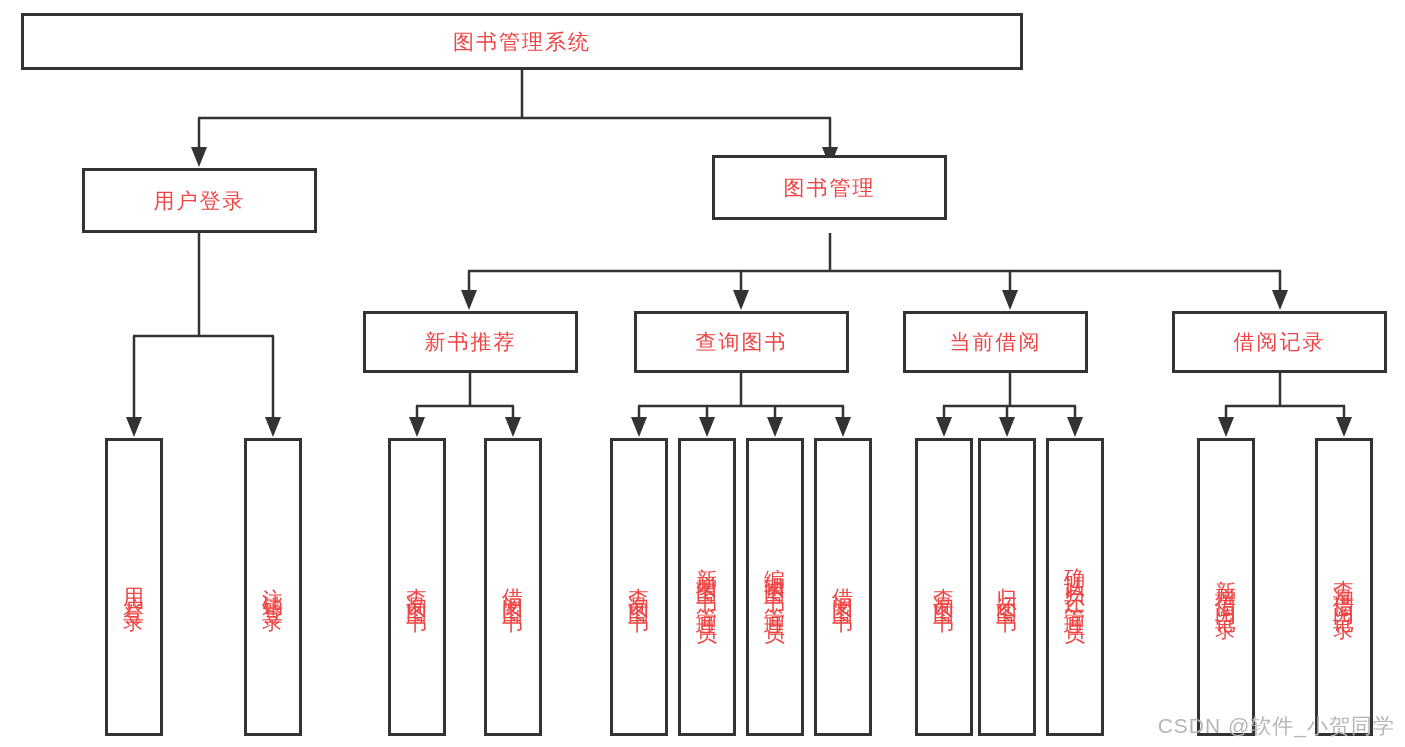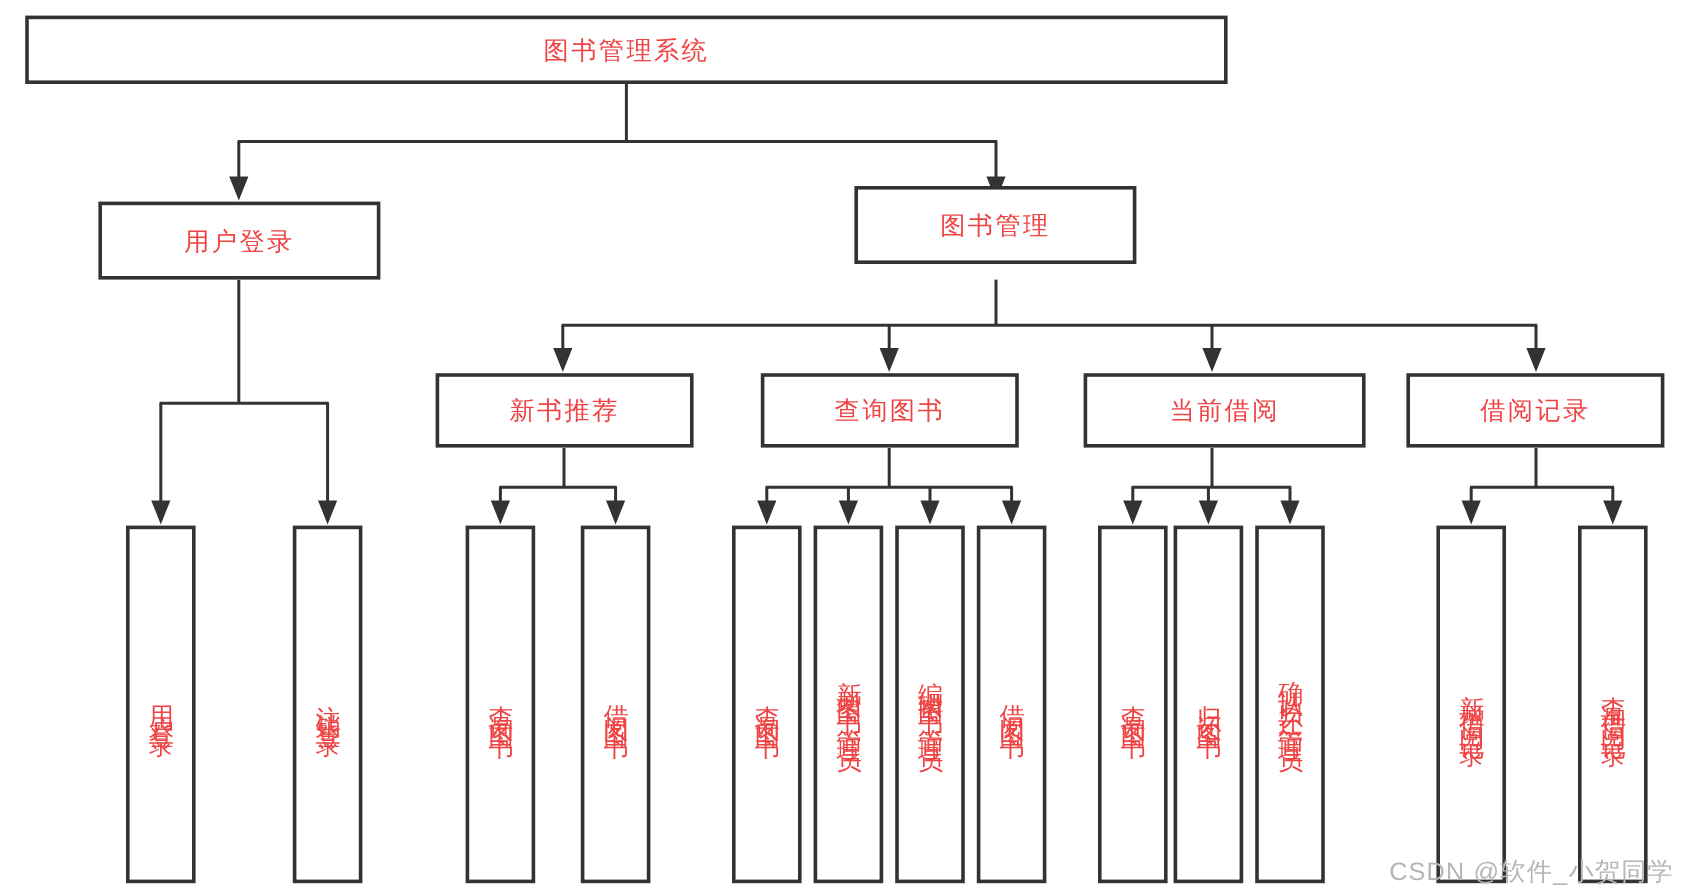--- a/index.html
+++ b/index.html
@@ -90,21 +90,21 @@
     </g>
   </svg>
 
   <div class="box hbox root">图书管理系统</div>
 
   <div class="box hbox" style="left:82px;top:168px;width:235px;height:65px">用户登录</div>
   <div class="box hbox" style="left:712px;top:155px;width:235px;height:65px">图书管理</div>
 
   <div class="box hbox" style="left:363px;top:311px;width:215px;height:62px">新书推荐</div>
   <div class="box hbox" style="left:634px;top:311px;width:215px;height:62px">查询图书</div>
-  <div class="box hbox" style="left:903px;top:311px;width:235px;height:62px">当前借阅</div>
+  <div class="box hbox" style="left:903px;top:311px;width:185px;height:62px">当前借阅</div>
   <div class="box hbox" style="left:1172px;top:311px;width:215px;height:62px">借阅记录</div>
 
   <div class="box leaf" style="left:105px">用户登录</div>
   <div class="box leaf" style="left:244px">注销登录</div>
 
   <div class="box leaf" style="left:388px">查询图书</div>
   <div class="box leaf" style="left:484px">借阅图书</div>
 
   <div class="box leaf" style="left:610px">查询图书</div>
   <div class="box leaf" style="left:678px">新增图书（管理员）</div>

